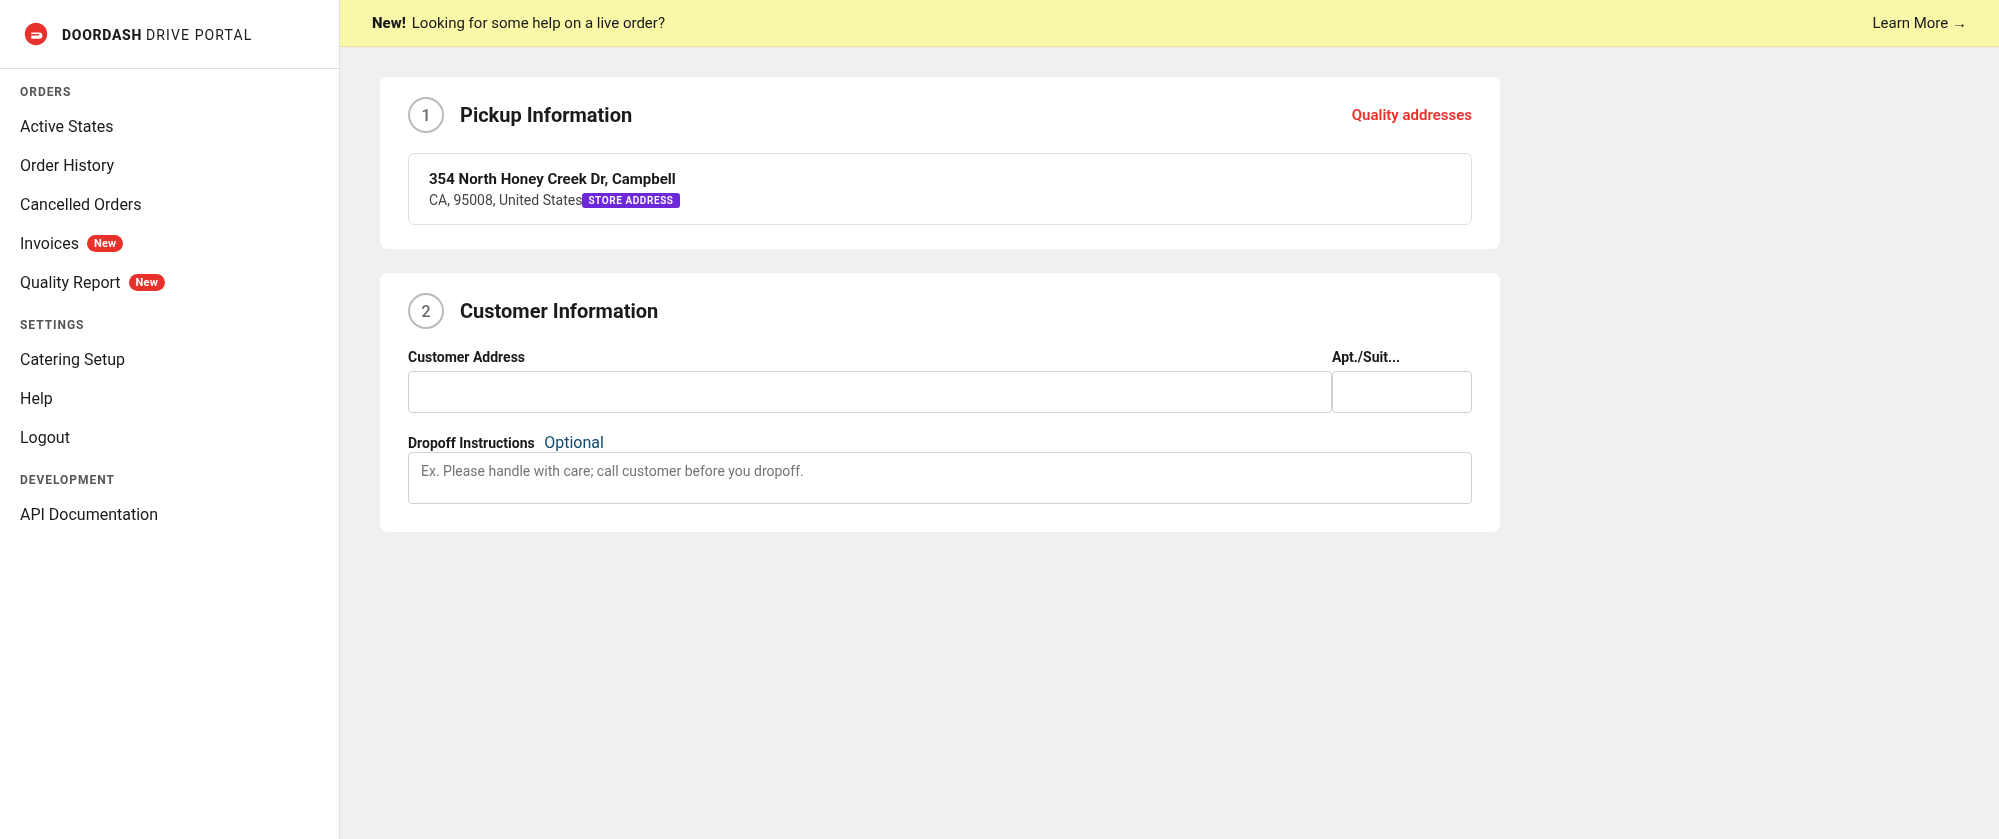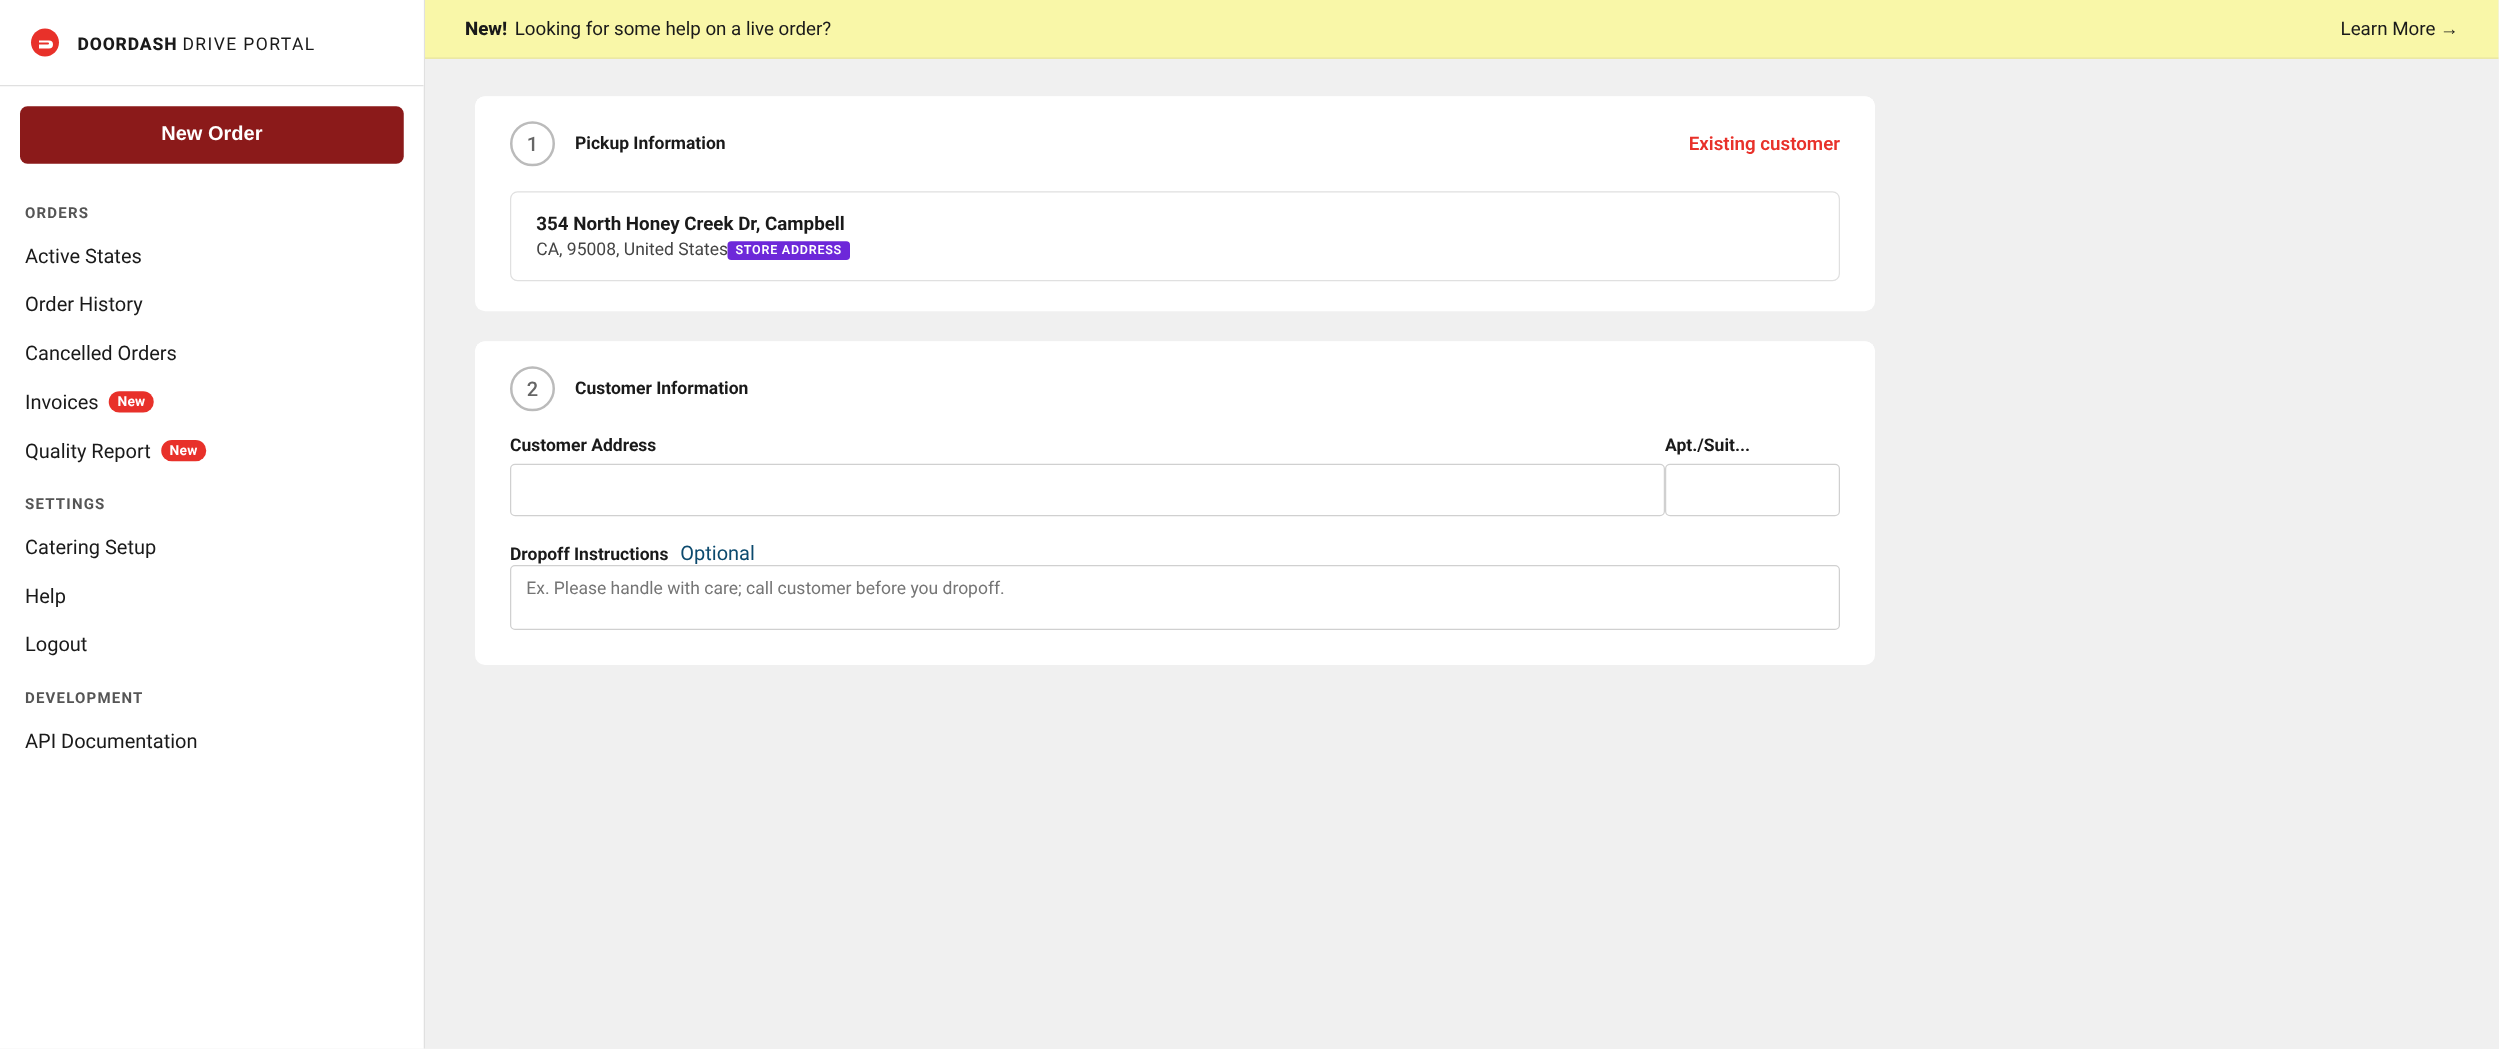--- a/index.html
+++ b/index.html
@@ -151,21 +151,21 @@
       border: 2px solid #bbb;
       display: flex;
       align-items: center;
       justify-content: center;
       font-size: 16px;
       color: #666;
       font-weight: 500;
       background: #fff;
     }
     .section-title {
-      font-size: 14px;
+      font-size: 20px;
       font-weight: 700;
       color: #1a1a1a;
     }
     .existing-addresses-link {
       color: #e8312a;
       font-size: 15px;
       font-weight: 600;
       cursor: pointer;
       text-decoration: none;
     }
@@ -296,21 +296,20 @@
         <path d="M20 6C12.268 6 6 12.268 6 20s6.268 14 14 14 14-6.268 14-14S27.732 6 20 6z" fill="#e8312a"></path>
         <path d="M14 18h10a4 4 0 010 8H14v-4h9a1 1 0 000-2h-9v-2z" fill="#fff"></path>
       </svg>
       <div>
         <span class="logo-text">DOORDASH</span>
         <span class="logo-sub"> <span>DRIVE PORTAL</span></span>
       </div>
     </div>
   </div>
 
-  <button class="new-order-btn">New Order</button>
 
   <div>
     <div class="nav-section-label">ORDERS</div>
     <div class="nav-item">
       <span>Active States</span>
     </div>
     <div class="nav-item">
       <span>Order History</span>
     </div>
     <div class="nav-item">
@@ -358,21 +357,21 @@
   </div>
 
   <div class="form-area">
 
     <div class="section-card">
       <div class="section-header">
         <div class="section-header-left">
           <div class="step-circle">1</div>
           <h2 class="section-title">Pickup Information</h2>
         </div>
-        <a class="existing-addresses-link">Existing customer</a>
+        <a class="existing-addresses-link">Quality addresses</a>
       </div>
 
       <div class="address-box">
         <div class="address-main">354 North Honey Creek Dr, Campbell</div>
         <div class="address-sub">
           <span>CA, 95008, United States</span>
           <span class="store-badge">STORE ADDRESS</span>
         </div>
       </div>
     </div>

